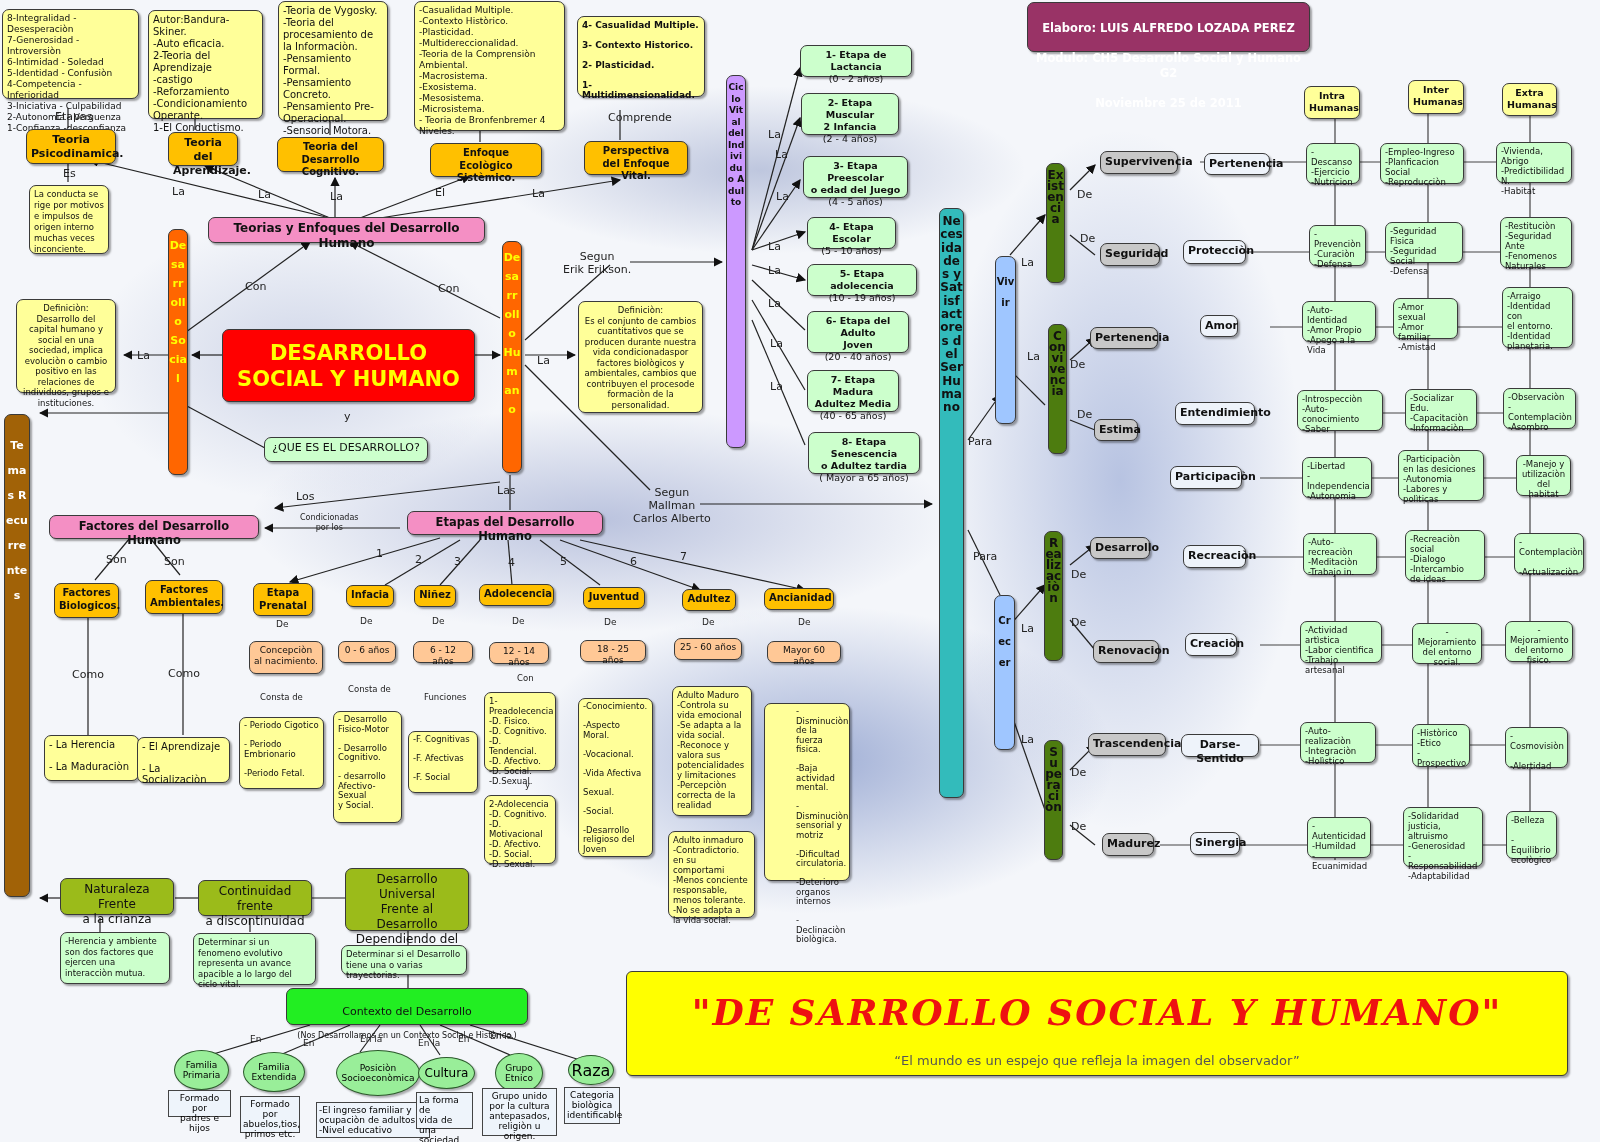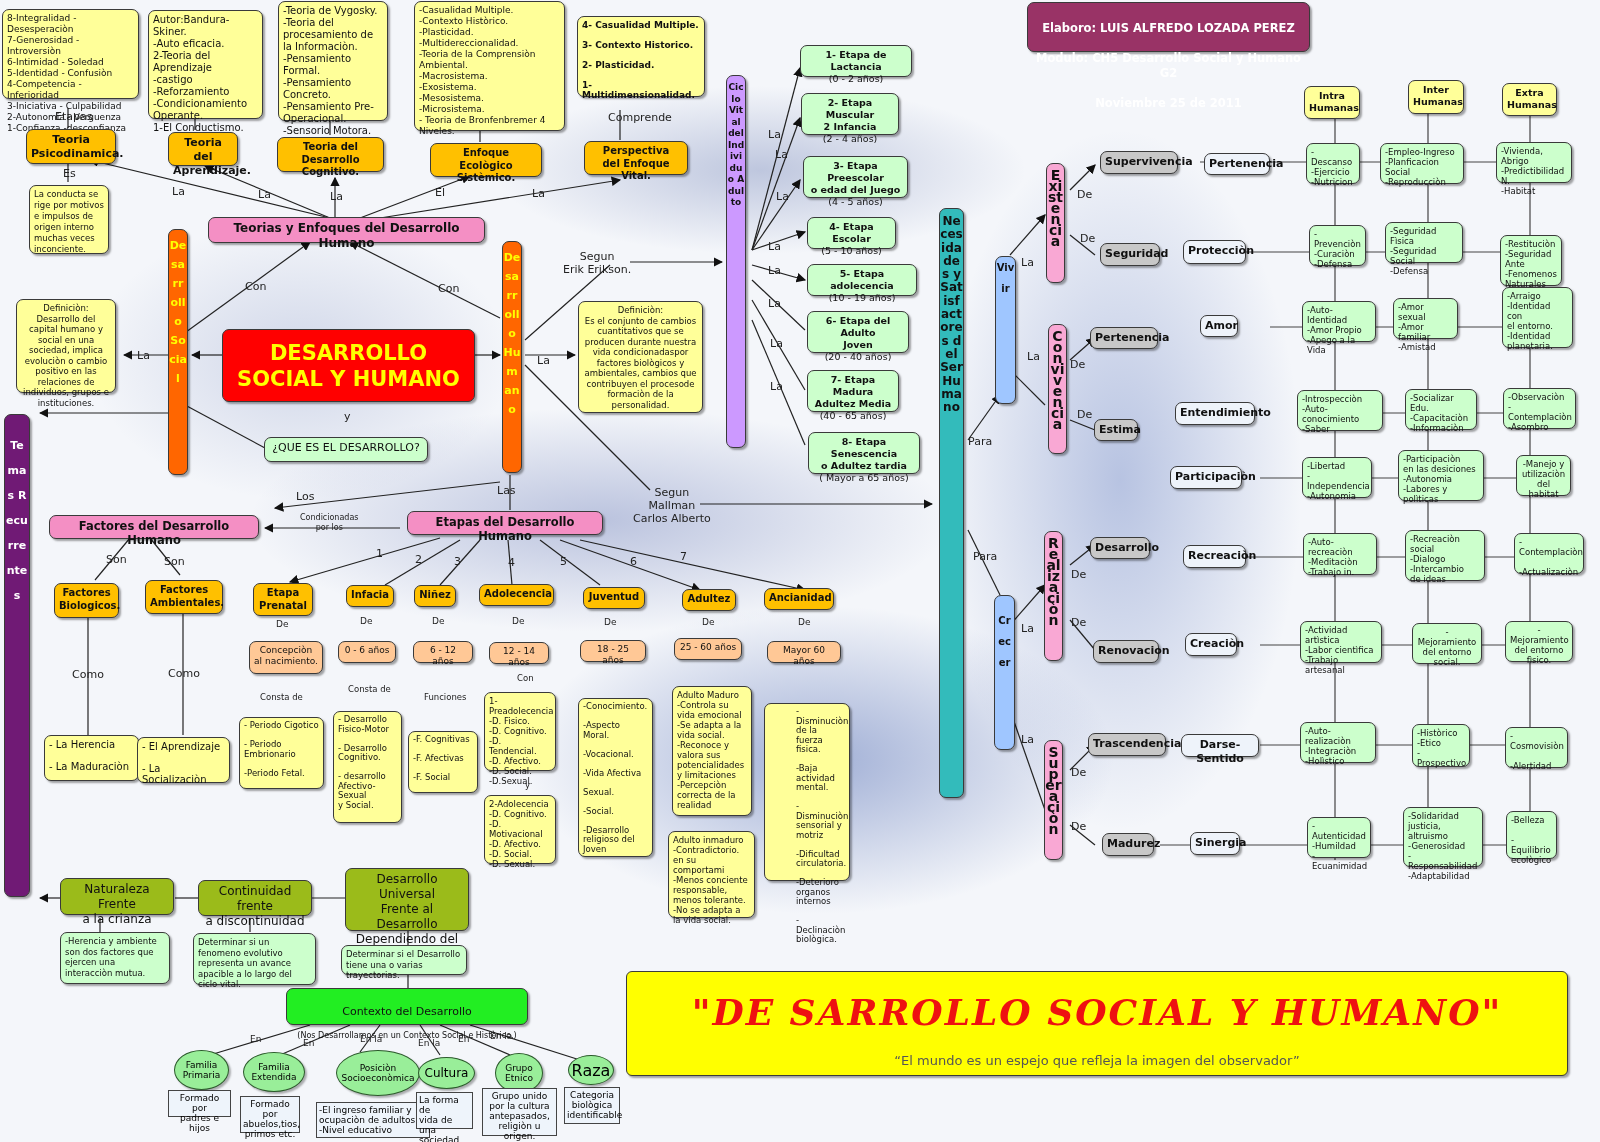--- a/index.html
+++ b/index.html
@@ -13,21 +13,21 @@
          radial-gradient(ellipse 300px 200px at 300px 360px, rgba(100,120,180,.25), transparent 70%),
          #f4f6fa;}
   .n{position:absolute;box-sizing:border-box;border:1.5px solid #3a3a3a;border-radius:7px;
      text-align:center;font-size:10px;line-height:1.25;color:#111;padding:3px 4px;
      box-shadow:2px 2px 2px rgba(0,0,0,.35);white-space:pre-line;}
   .y{background:#ffff99;} .o{background:#ffc000;font-weight:bold;font-size:11px;}
   .p{background:#f48fc4;font-weight:bold;font-size:12px;}
   .g{background:#ccffcc;} .pe{background:#ffc896;}
   .gr{background:#c8c8c8;font-weight:bold;font-size:11px;}
   .wh{background:#eef3fa;font-weight:bold;font-size:11px;}
-  .cy{background:#f9a8d4;font-weight:bold;font-size:14px;}
+  .cy{background:#4d7c0f;font-weight:bold;font-size:12px;}
   .lb{background:#9fc6ff;font-weight:bold;font-size:10px;}
   .ol{background:#9bbb1a;font-size:12px;}
   .left{text-align:left;}
   .vert{white-space:normal;word-break:break-all;line-height:19px;padding:6px 0;}
   .lbl{position:absolute;font-size:11px;color:#222;background:transparent;}
   .ell{position:absolute;box-sizing:border-box;border:1.5px solid #2c5a2c;border-radius:50%;
        background:#99ee99;display:flex;align-items:center;justify-content:center;text-align:center;
        font-size:9px;white-space:pre-line;box-shadow:2px 2px 2px rgba(0,0,0,.3);}
   .bx{position:absolute;box-sizing:border-box;border:1px solid #444;background:#eef4fb;
       font-size:9px;text-align:center;padding:2px;white-space:pre-line;}
@@ -371,21 +371,21 @@
 -Baja actividad mental.
 
 -Disminuciòn sensorial y motriz
 
 -Dificultad circulatoria.
 
 -Deterioro organos internos
 
 -Declinaciòn biològica.</div>
 
-<div class="n vert" style="left:4px;top:414px;width:26px;height:483px;background:#701a75;color:#fff;font-weight:bold;font-size:11px;line-height:25px;padding-top:18px;">Temas Recurrentes</div>
+<div class="n vert" style="left:4px;top:414px;width:26px;height:483px;background:#a16207;color:#fff;font-weight:bold;font-size:11px;line-height:25px;padding-top:18px;">Temas Recurrentes</div>
 <div class="n ol" style="left:60px;top:878px;width:114px;height:37px;">Naturaleza Frente
 a la crianza</div>
 <div class="n ol" style="left:198px;top:880px;width:114px;height:36px;">Continuidad frente
 a discontinuidad</div>
 <div class="n ol" style="left:345px;top:868px;width:124px;height:63px;">Desarrollo Universal
 Frente al Desarrollo
 Dependiendo del
 Contexto</div>
 <div class="n g left" style="left:60px;top:932px;width:110px;height:52px;font-size:8.5px;line-height:10.5px;">-Herencia y ambiente son dos factores que ejercen una interacciòn mutua.</div>
 <div class="n g left" style="left:193px;top:933px;width:123px;height:52px;font-size:8.5px;line-height:10.5px;">Determinar si un fenomeno evolutivo representa un avance apacible a lo largo del ciclo vital.</div>
@@ -428,21 +428,21 @@
 por la cultura
 antepasados,
 religiòn u origen.</div>
 <div class="bx" style="left:564px;top:1087px;width:56px;height:37px;">Categoria
 biològica
 identificable</div>
 
 <div class="n vert" style="left:939px;top:208px;width:25px;height:590px;background:#33bbbb;font-weight:bold;font-size:12px;line-height:13.3px;">Necesidades y Satisfactores del Ser Humano</div>
 <div class="lbl" style="left:968px;top:435px;">Para</div>
 <div class="lbl" style="left:973px;top:550px;">Para</div>
-<div class="n vert lb" style="left:995px;top:256px;width:21px;height:148px;line-height:21px;padding-top:0;">Vivir</div>
+<div class="n vert lb" style="left:995px;top:256px;width:21px;height:168px;line-height:21px;padding-top:14px;">Vivir</div>
 <div class="n vert lb" style="left:994px;top:595px;width:21px;height:155px;line-height:21px;padding-top:14px;">Crecer</div>
 <div class="lbl" style="left:1021px;top:256px;">La</div>
 <div class="lbl" style="left:1027px;top:350px;">La</div>
 <div class="lbl" style="left:1021px;top:622px;">La</div>
 <div class="lbl" style="left:1021px;top:733px;">La</div>
 
 <div class="n vert cy" style="left:1046px;top:163px;width:19px;height:120px;line-height:11px;">Existencia</div>
 <div class="n vert cy" style="left:1048px;top:324px;width:19px;height:130px;line-height:11px;">Convivencia</div>
 <div class="n vert cy" style="left:1044px;top:531px;width:19px;height:130px;line-height:11px;">Realizaciòn</div>
 <div class="n vert cy" style="left:1044px;top:740px;width:19px;height:120px;line-height:11px;">Superaciòn</div>
@@ -490,21 +490,21 @@
 <div class="n g left" style="left:1496px;top:142px;width:76px;height:41px;font-size:8.5px;line-height:10px;">-Vivienda, Abrigo
 -Predictibilidad N.
 -Habitat</div>
 
 <div class="n g left" style="left:1309px;top:225px;width:57px;height:41px;font-size:8.5px;line-height:10px;">-Prevenciòn
 -Curaciòn
 -Defensa</div>
 <div class="n g left" style="left:1385px;top:222px;width:78px;height:41px;font-size:8.5px;line-height:10px;">-Seguridad Fìsica
 -Seguridad Social
 -Defensa</div>
-<div class="n g left" style="left:1500px;top:217px;width:62px;height:51px;font-size:8.5px;line-height:10px;margin-top:18px;">-Restituciòn
+<div class="n g left" style="left:1500px;top:217px;width:72px;height:51px;font-size:8.5px;line-height:10px;">-Restituciòn
 -Seguridad Ante
 -Fenomenos
  Naturales</div>
 
 <div class="n g left" style="left:1302px;top:301px;width:74px;height:41px;font-size:8.5px;line-height:10px;">-Auto-Identidad
 -Amor Propio
 -Apego a la Vida</div>
 <div class="n g left" style="left:1393px;top:298px;width:65px;height:41px;font-size:8.5px;line-height:10px;">-Amor sexual
 -Amor familiar
 -Amistad</div>

